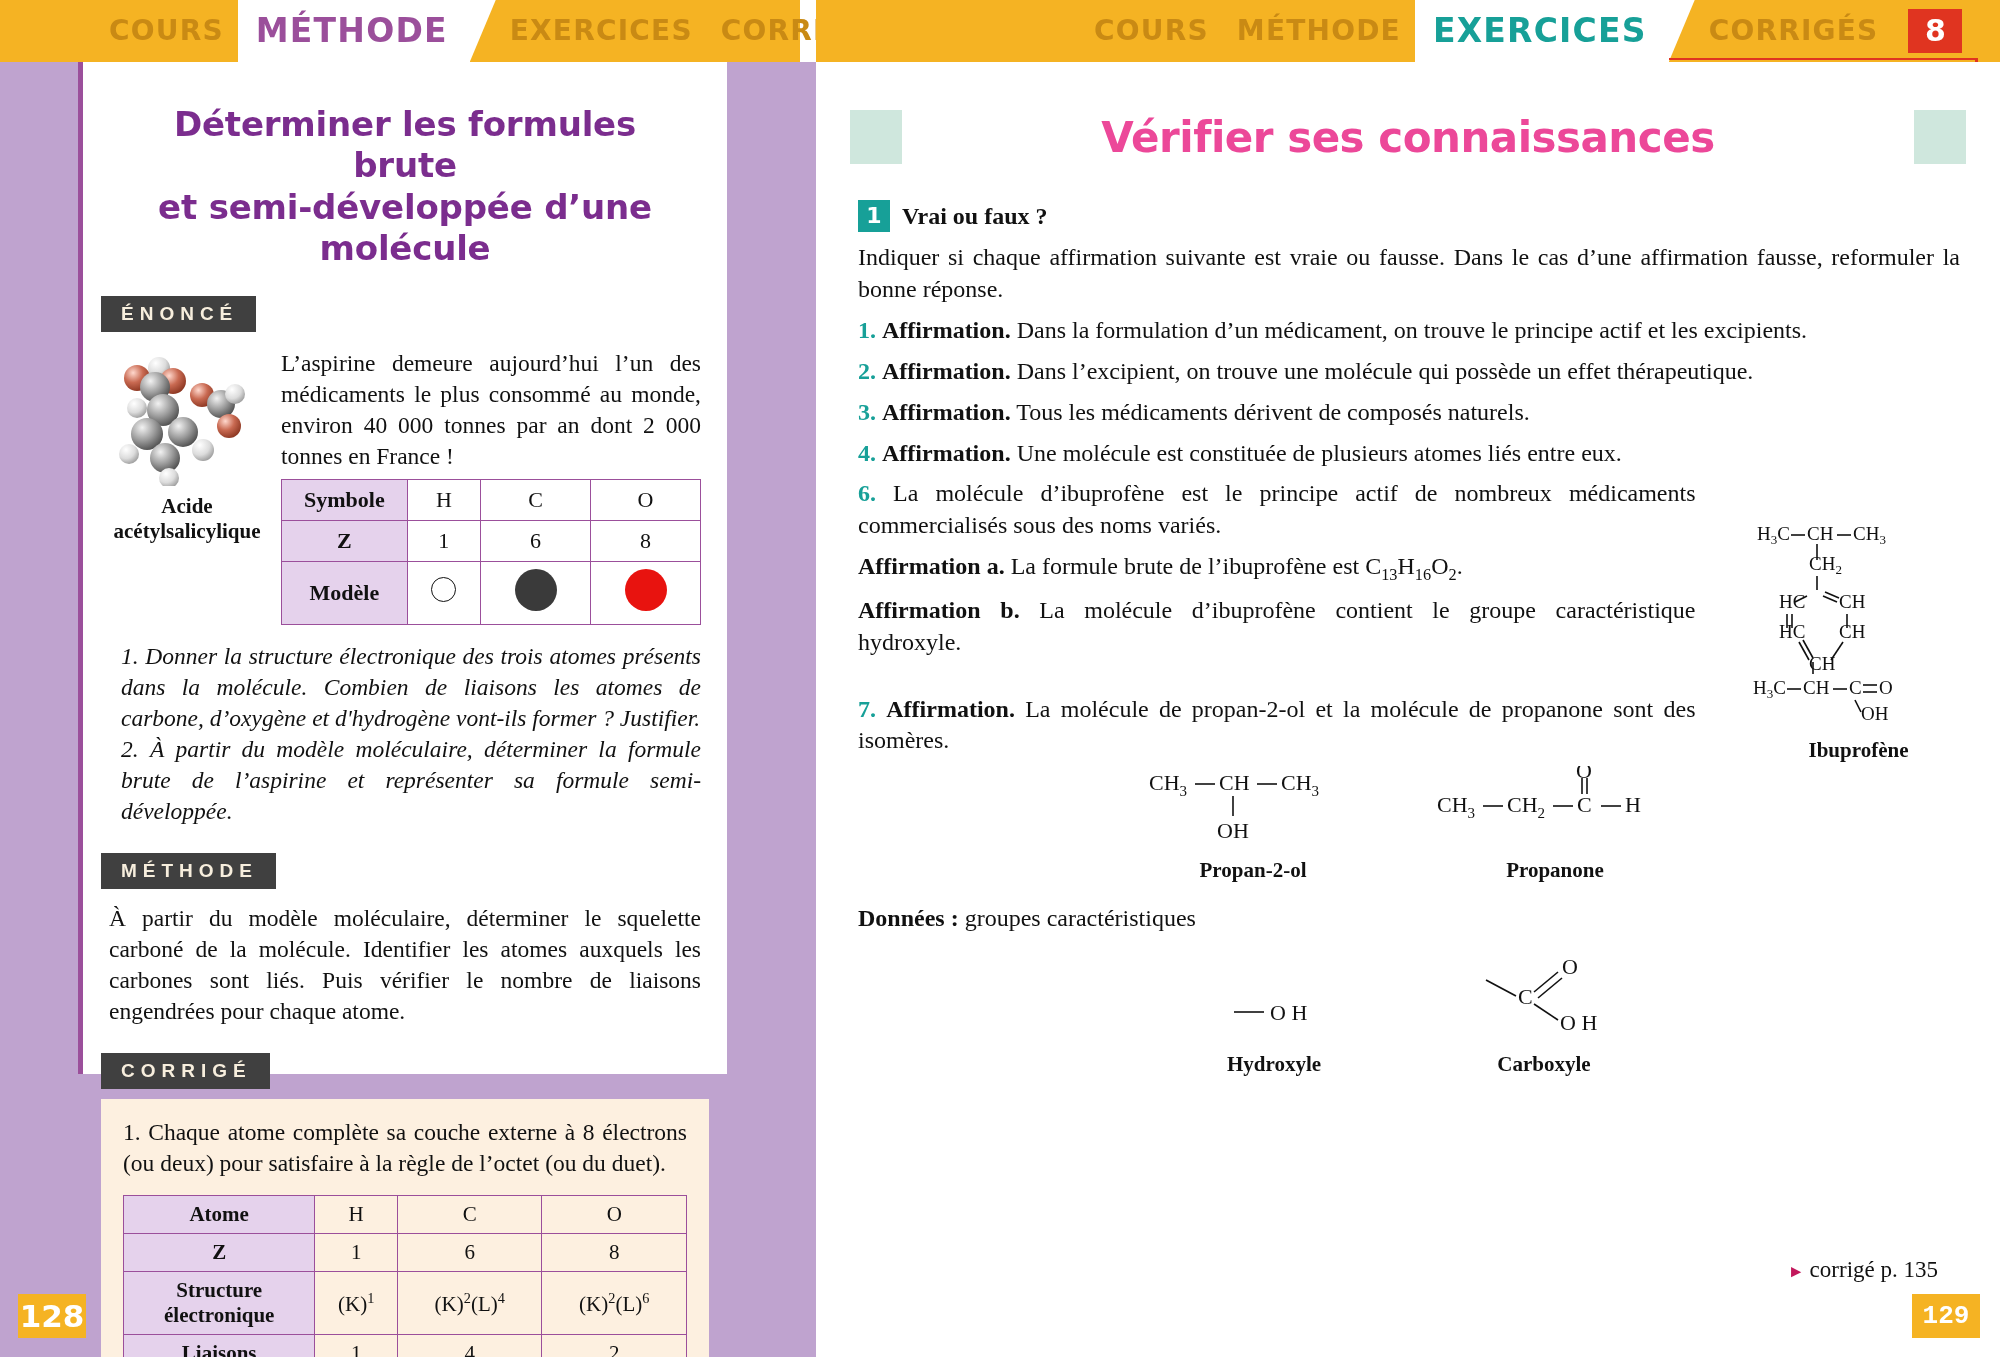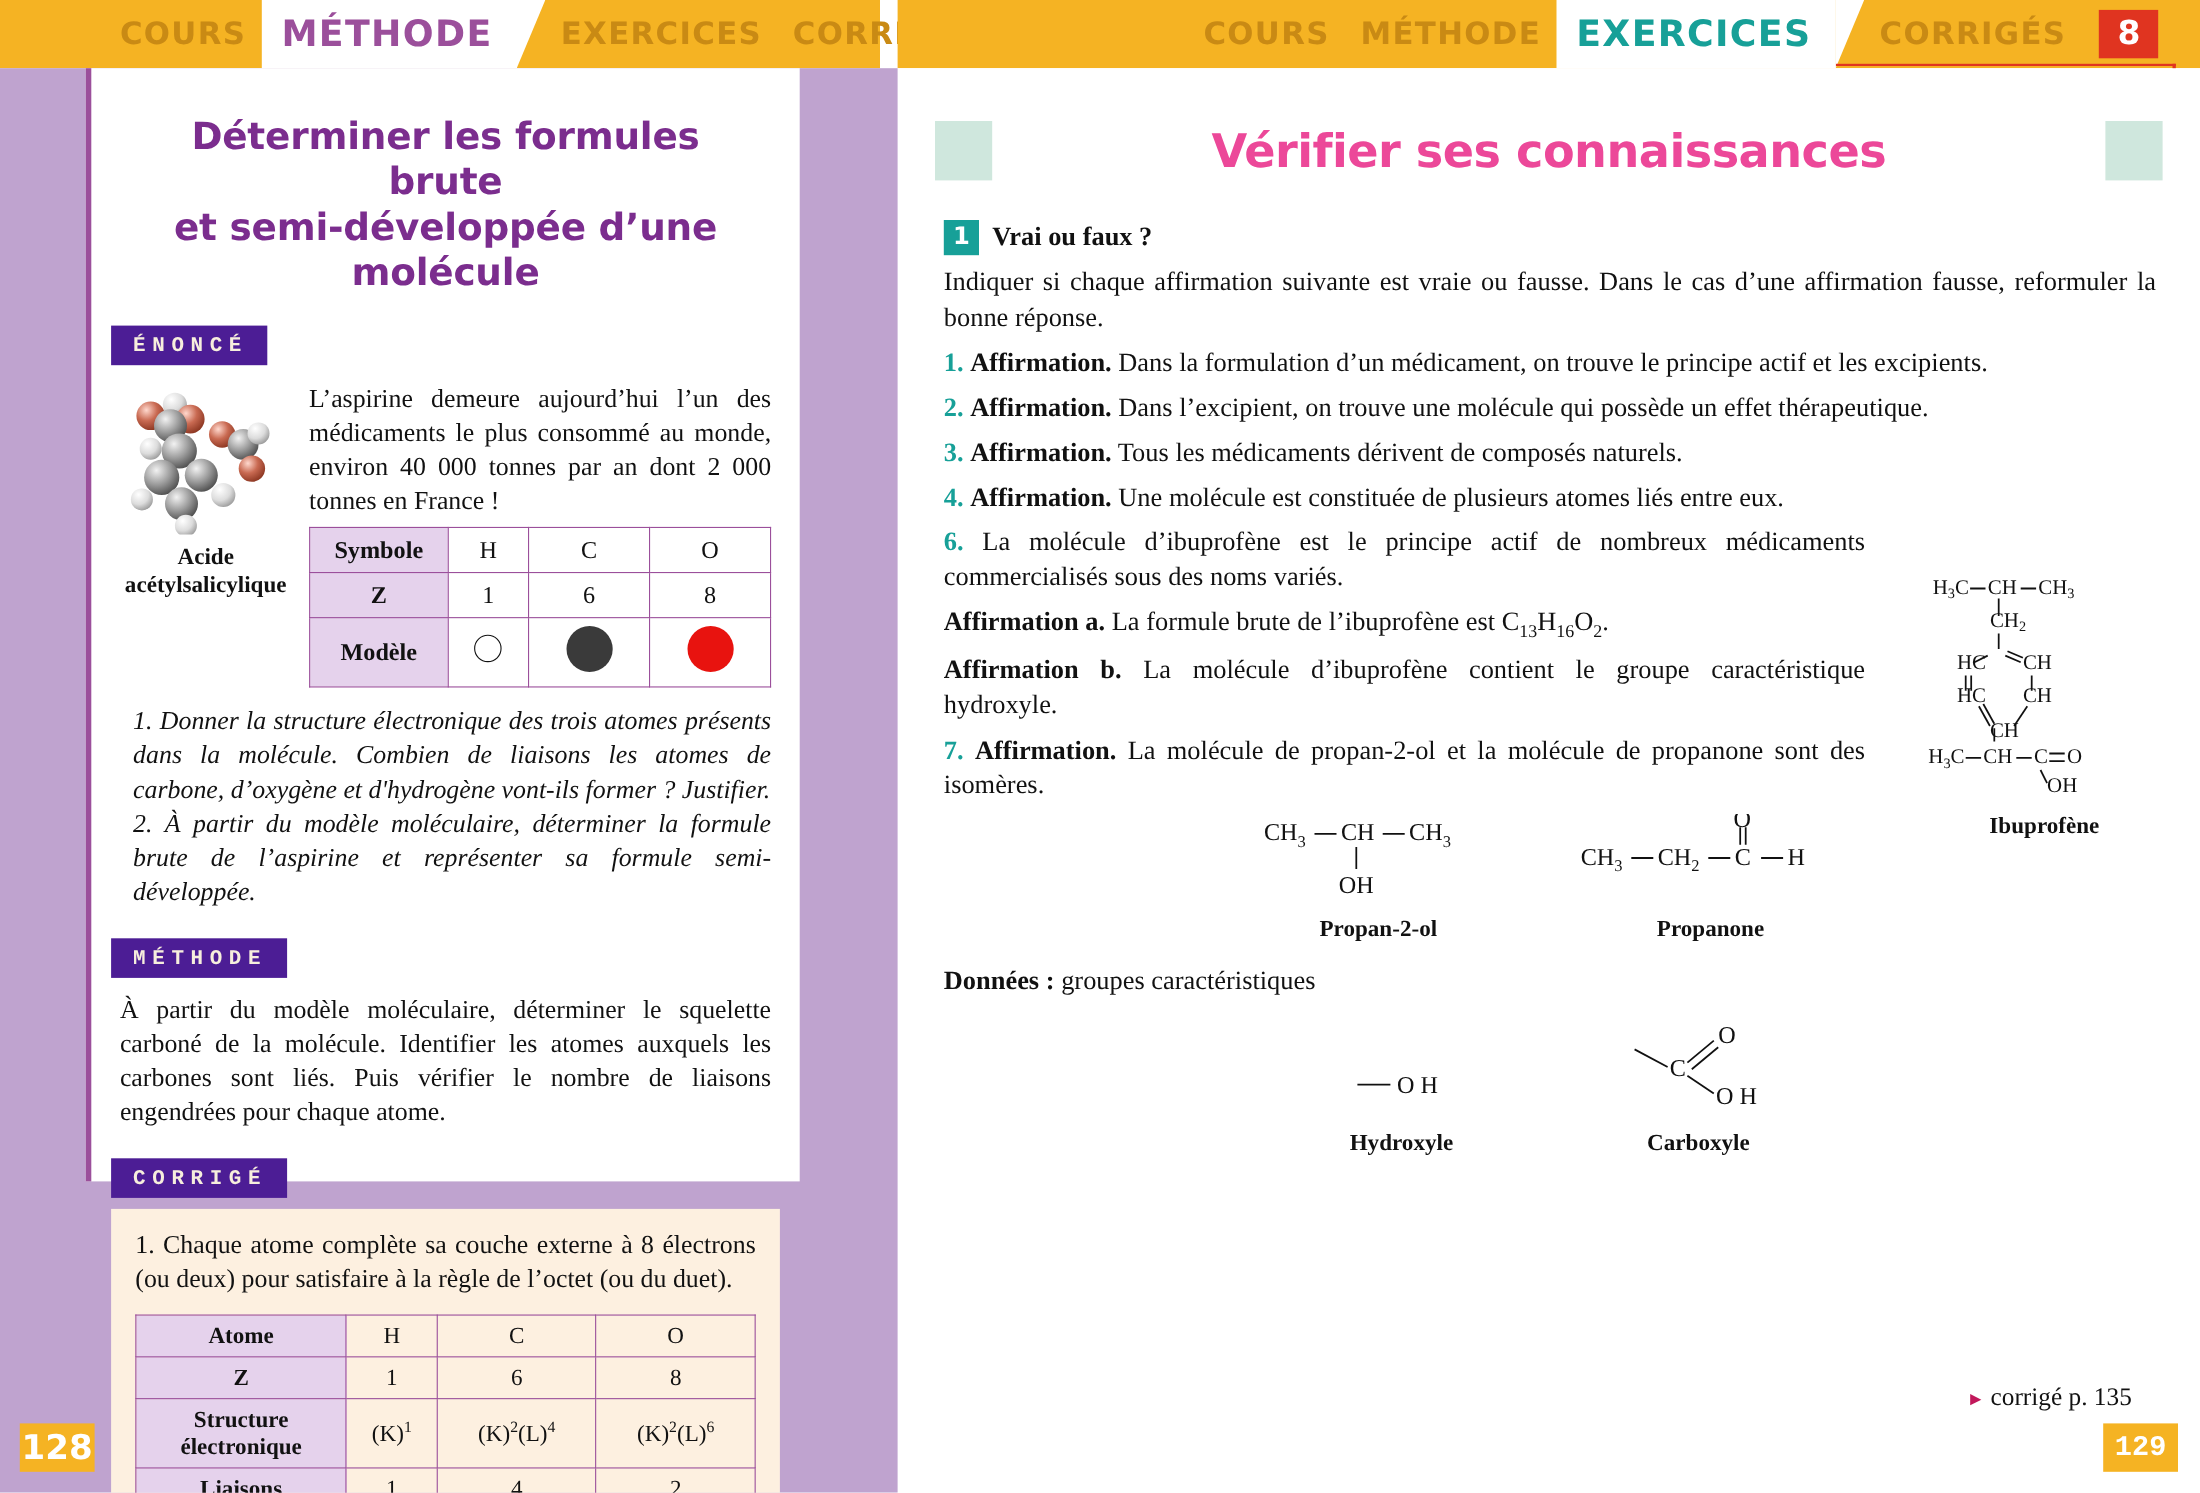--- a/index.html
+++ b/index.html
@@ -65,22 +65,22 @@
     font-size:31px;line-height:44px;text-align:center;
   }
 
   .meth-title{
     text-align:center;font-family:"DejaVu Sans",sans-serif;
     color:#7b2d8e;font-weight:bold;font-size:34px;line-height:1.22;
     padding:42px 36px 0 36px;letter-spacing:-.2px;
   }
 
   .sect-label{
-    display:inline-block;background:#4c1d95;color:#f7eedd;
-    font-family:Liberation Mono, monospace;font-weight:bold;
+    display:inline-block;background:#404040;color:#f7eedd;
+    font-family:Liberation Sans, sans-serif;font-weight:bold;
     font-size:19px;letter-spacing:6px;padding:7px 18px 7px 20px;
     margin:26px 0 10px 18px;
   }
 
   .body-text{
     font-size:23.5px;line-height:1.32;color:#111;text-align:justify;
     -webkit-hyphens:auto;hyphens:auto;
   }
 
   .enonce-wrap{display:flex;padding:6px 26px 0 24px;gap:14px;}
@@ -419,21 +419,21 @@
     </p>
 
     <p class="ex-p" style="width:76%;">
       <b>Affirmation a.</b>
       La formule brute de l’ibuprofène est C<sub>13</sub>H<sub>16</sub>O<sub>2</sub>.
     </p>
     <p class="ex-p" style="width:76%;">
       <b>Affirmation b.</b><span> La molécule d’ibuprofène contient le groupe caractéristique hydroxyle.</span>
     </p>
 
-    <p class="ex-p" style="width:76%;margin-top:10px;">
+    <p class="ex-p" style="width:76%;margin-top:35px;">
       <span class="n">7.</span>
       <b>Affirmation.</b><span> La molécule de propan-2-ol et la molécule de propanone sont des isomères.</span>
     </p>
 
     <div class="mol-row">
       <div class="mol-item">
         <svg width="220" height="86" viewBox="0 0 220 86">
           <text class="sv-txt" x="6" y="24" style="font-size:22px">CH<tspan class="sv-sub" dy="6" style="font-size:15px">3</tspan></text>
           <line class="sv-line" x1="52" y1="18" x2="72" y2="18"></line>
           <text class="sv-txt" x="76" y="24" style="font-size:22px">CH</text>

